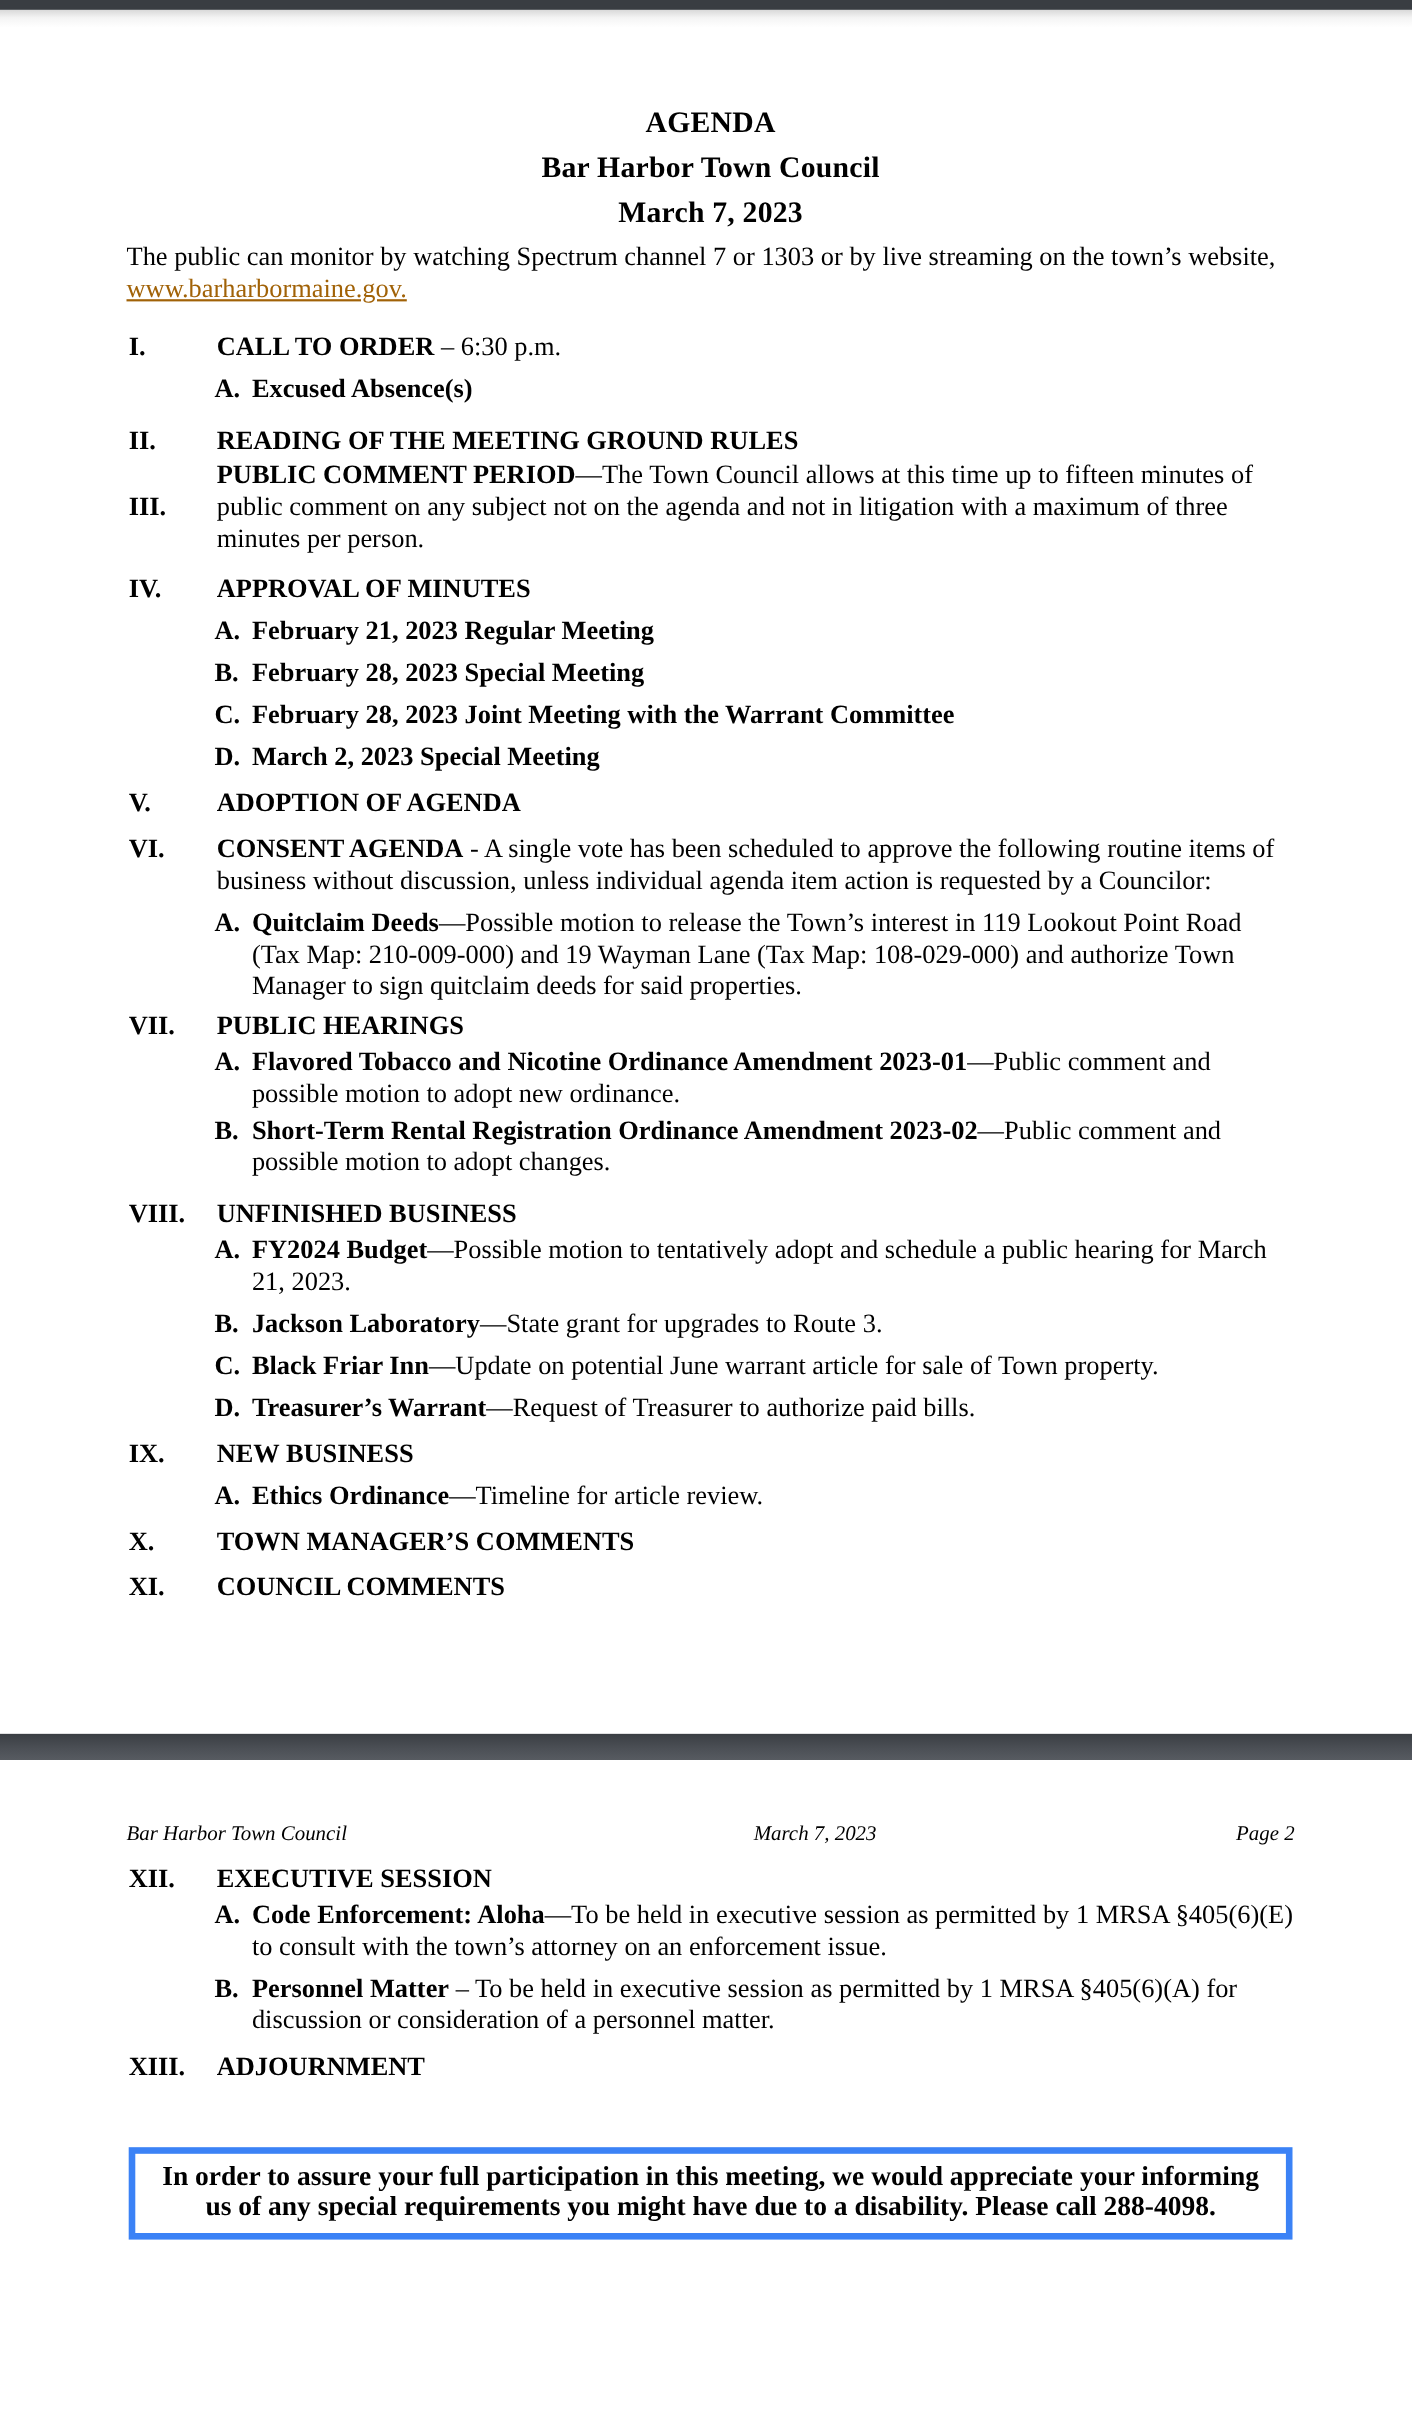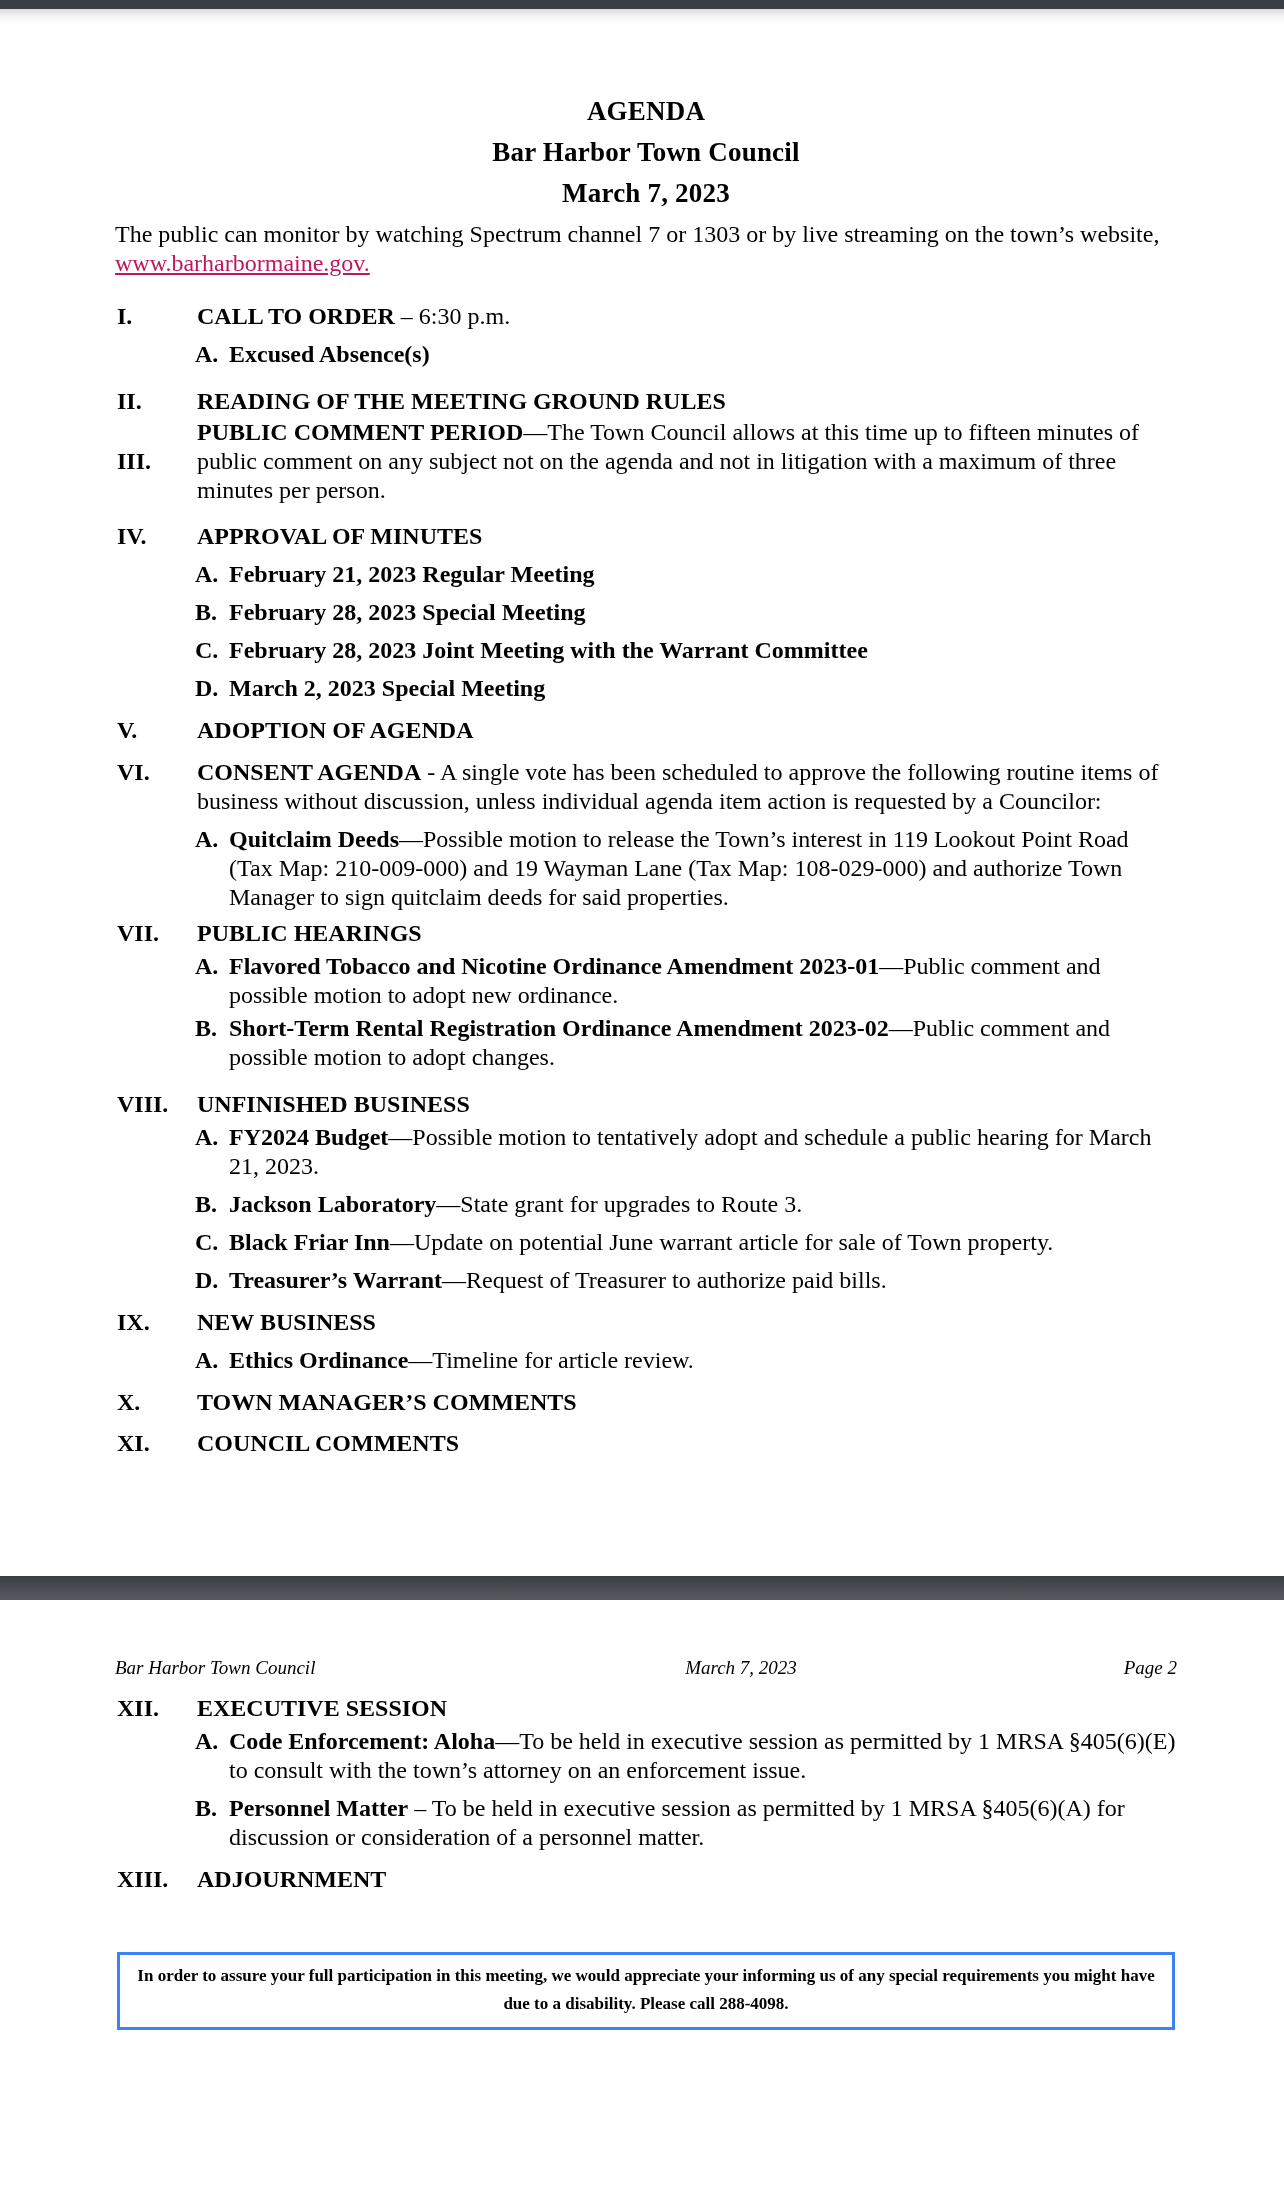--- a/index.html
+++ b/index.html
@@ -56,21 +56,21 @@
   .doc-title .t-line { display: block; }
 
   
   .intro {
     font-size: 24px;
     line-height: 29px;
     margin-top: 6px;
     text-align: left;
   }
   .intro a, .link {
-    color: #be185d;
+    color: #a16207;
     text-decoration: underline;
     margin-top: 12px;
   }
 
   
   .agenda {
     margin-top: 4px;
   }
   .item {
     display: flex;
@@ -128,27 +128,27 @@
   .running-header .rh-center { flex: 1 1 auto; text-align: center; padding-right: 70px;}
   .running-header .rh-right { flex: 0 0 170px; text-align: right; }
 
   
   .notice-wrap {
     margin-top: 58px;
     display: flex;
     justify-content: center;
   }
   .notice-box {
-    border: 3px solid #3b82f6;
+    border: 6px solid #3b82f6;
     width: 1058px;
     box-sizing: border-box;
     padding: 7px 14px 9px 14px;
     text-align: center;
     font-weight: bold;
-    font-size: 17px;
+    font-size: 25px;
     line-height: 28px;
   }
 
   .spacer-lg { height: 100px; }
 </style>
 </head>
 <body>
 
 <div class="top-bar"></div>
 <div class="top-shadow"></div>

